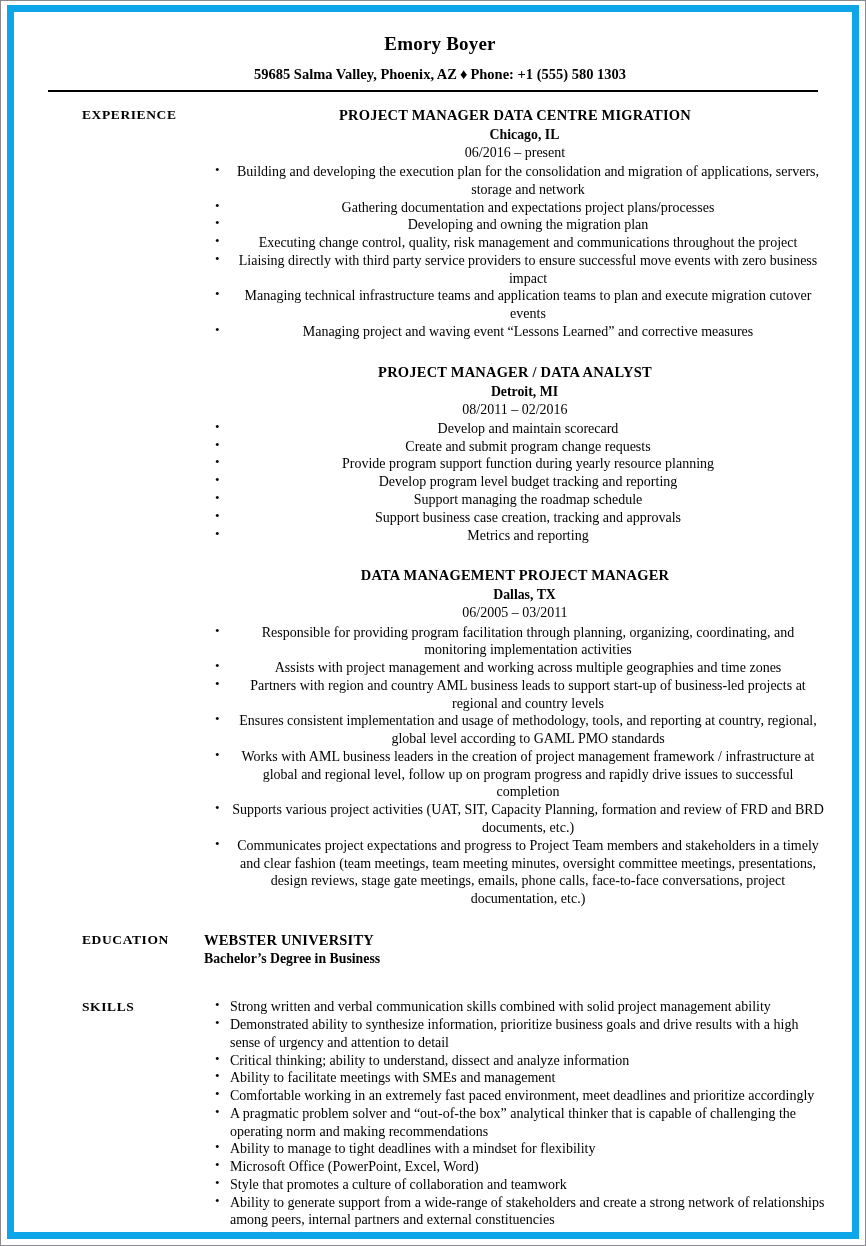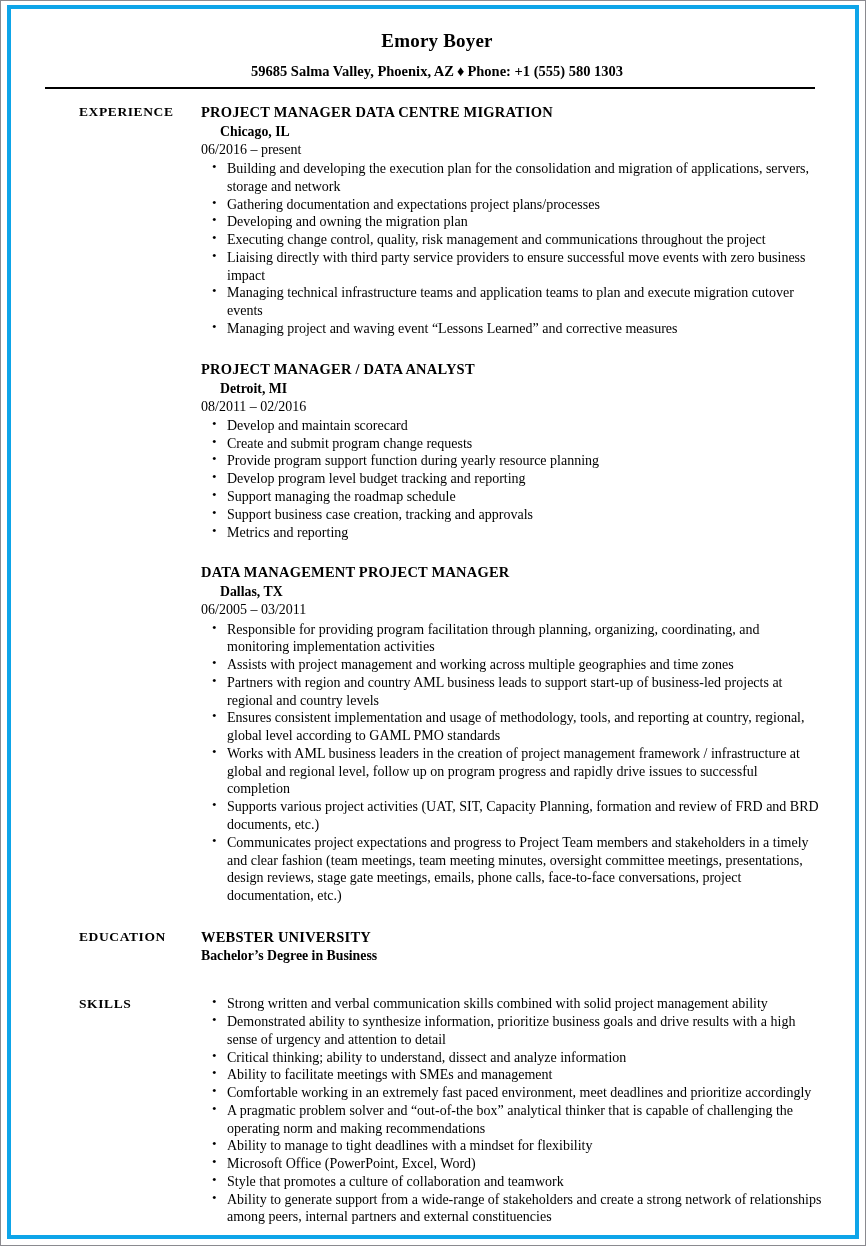--- a/index.html
+++ b/index.html
@@ -19,21 +19,21 @@
     box-sizing: border-box;
     border: 1px solid #8a8a8f;
     overflow: hidden;
   }
   .page-inner {
     position: absolute;
     left: 6px;
     top: 4px;
     right: 6px;
     bottom: 6px;
-    border: 4px solid #0ea5e9;
+    border: 7px solid #0ea5e9;
     box-sizing: border-box;
     background: #ffffff;
   }
   .sheet {
     position: absolute;
     left: 0;
     top: 0;
     width: 852px;
     height: 1234px;
     padding: 0;
@@ -83,20 +83,21 @@
     padding-top: 1px;
     margin-left: 36px;
   }
   .section-body {
     flex: 1 1 auto;
     min-width: 0;
   }
 
   .job {
     margin-bottom: 14px;
+    text-align: center;
   }
   .job-title {
     font-size: 14.5px;
     font-weight: bold;
     letter-spacing: 0.2px;
     line-height: 1.25;
   }
   .job-location {
     font-size: 13.8px;
     font-weight: bold;

